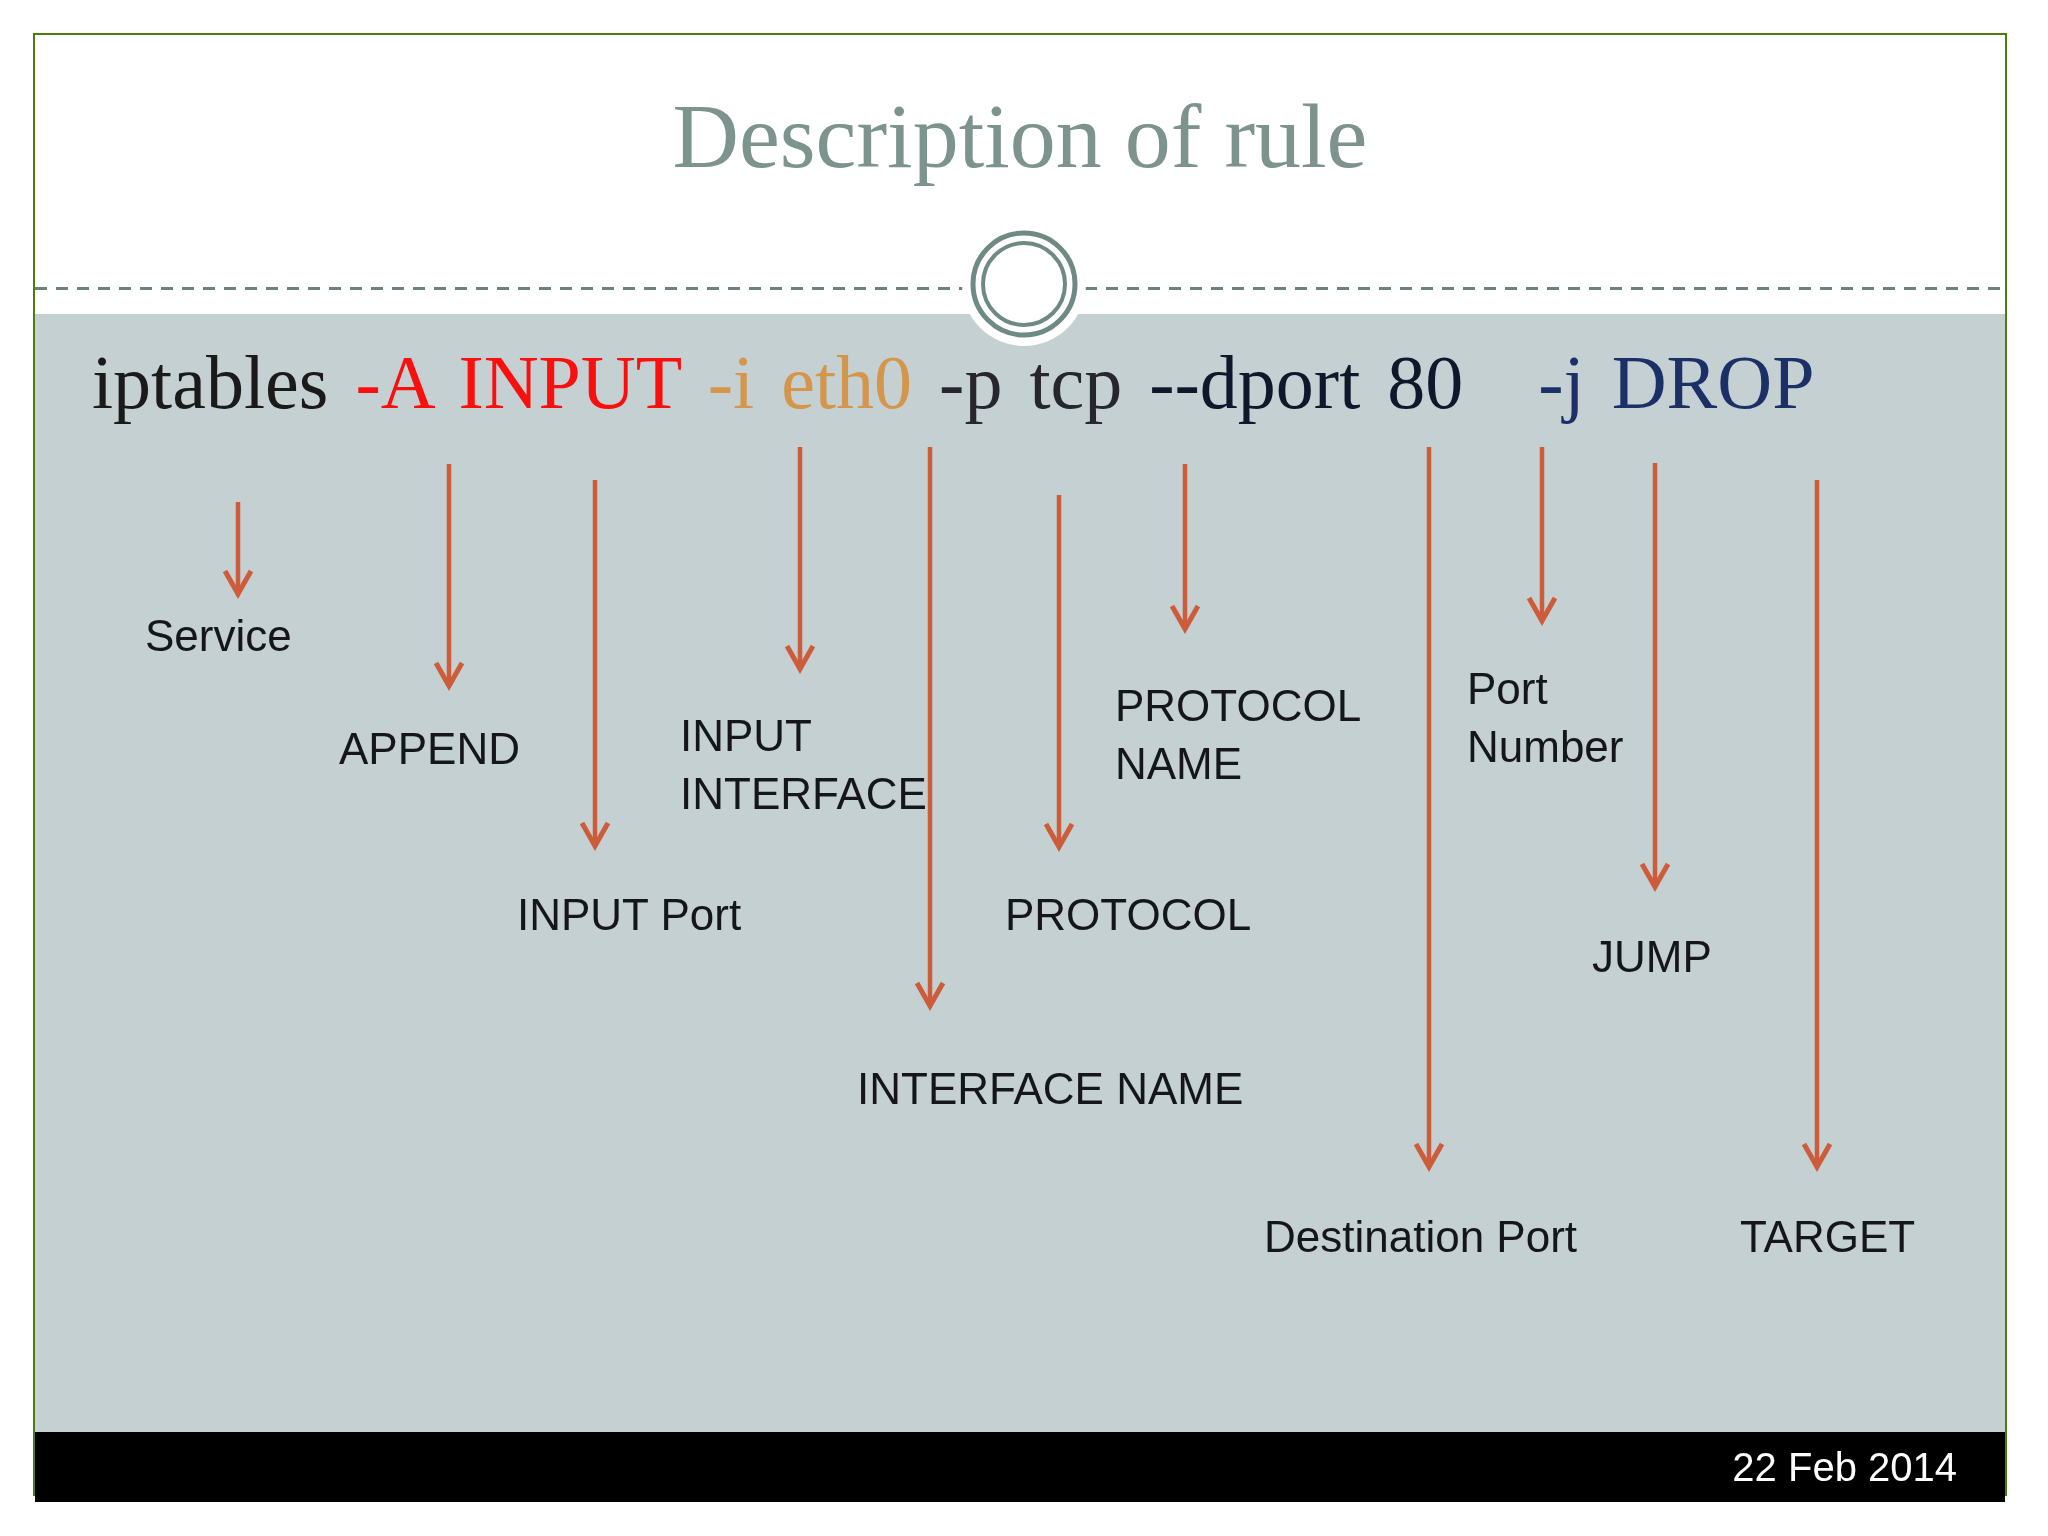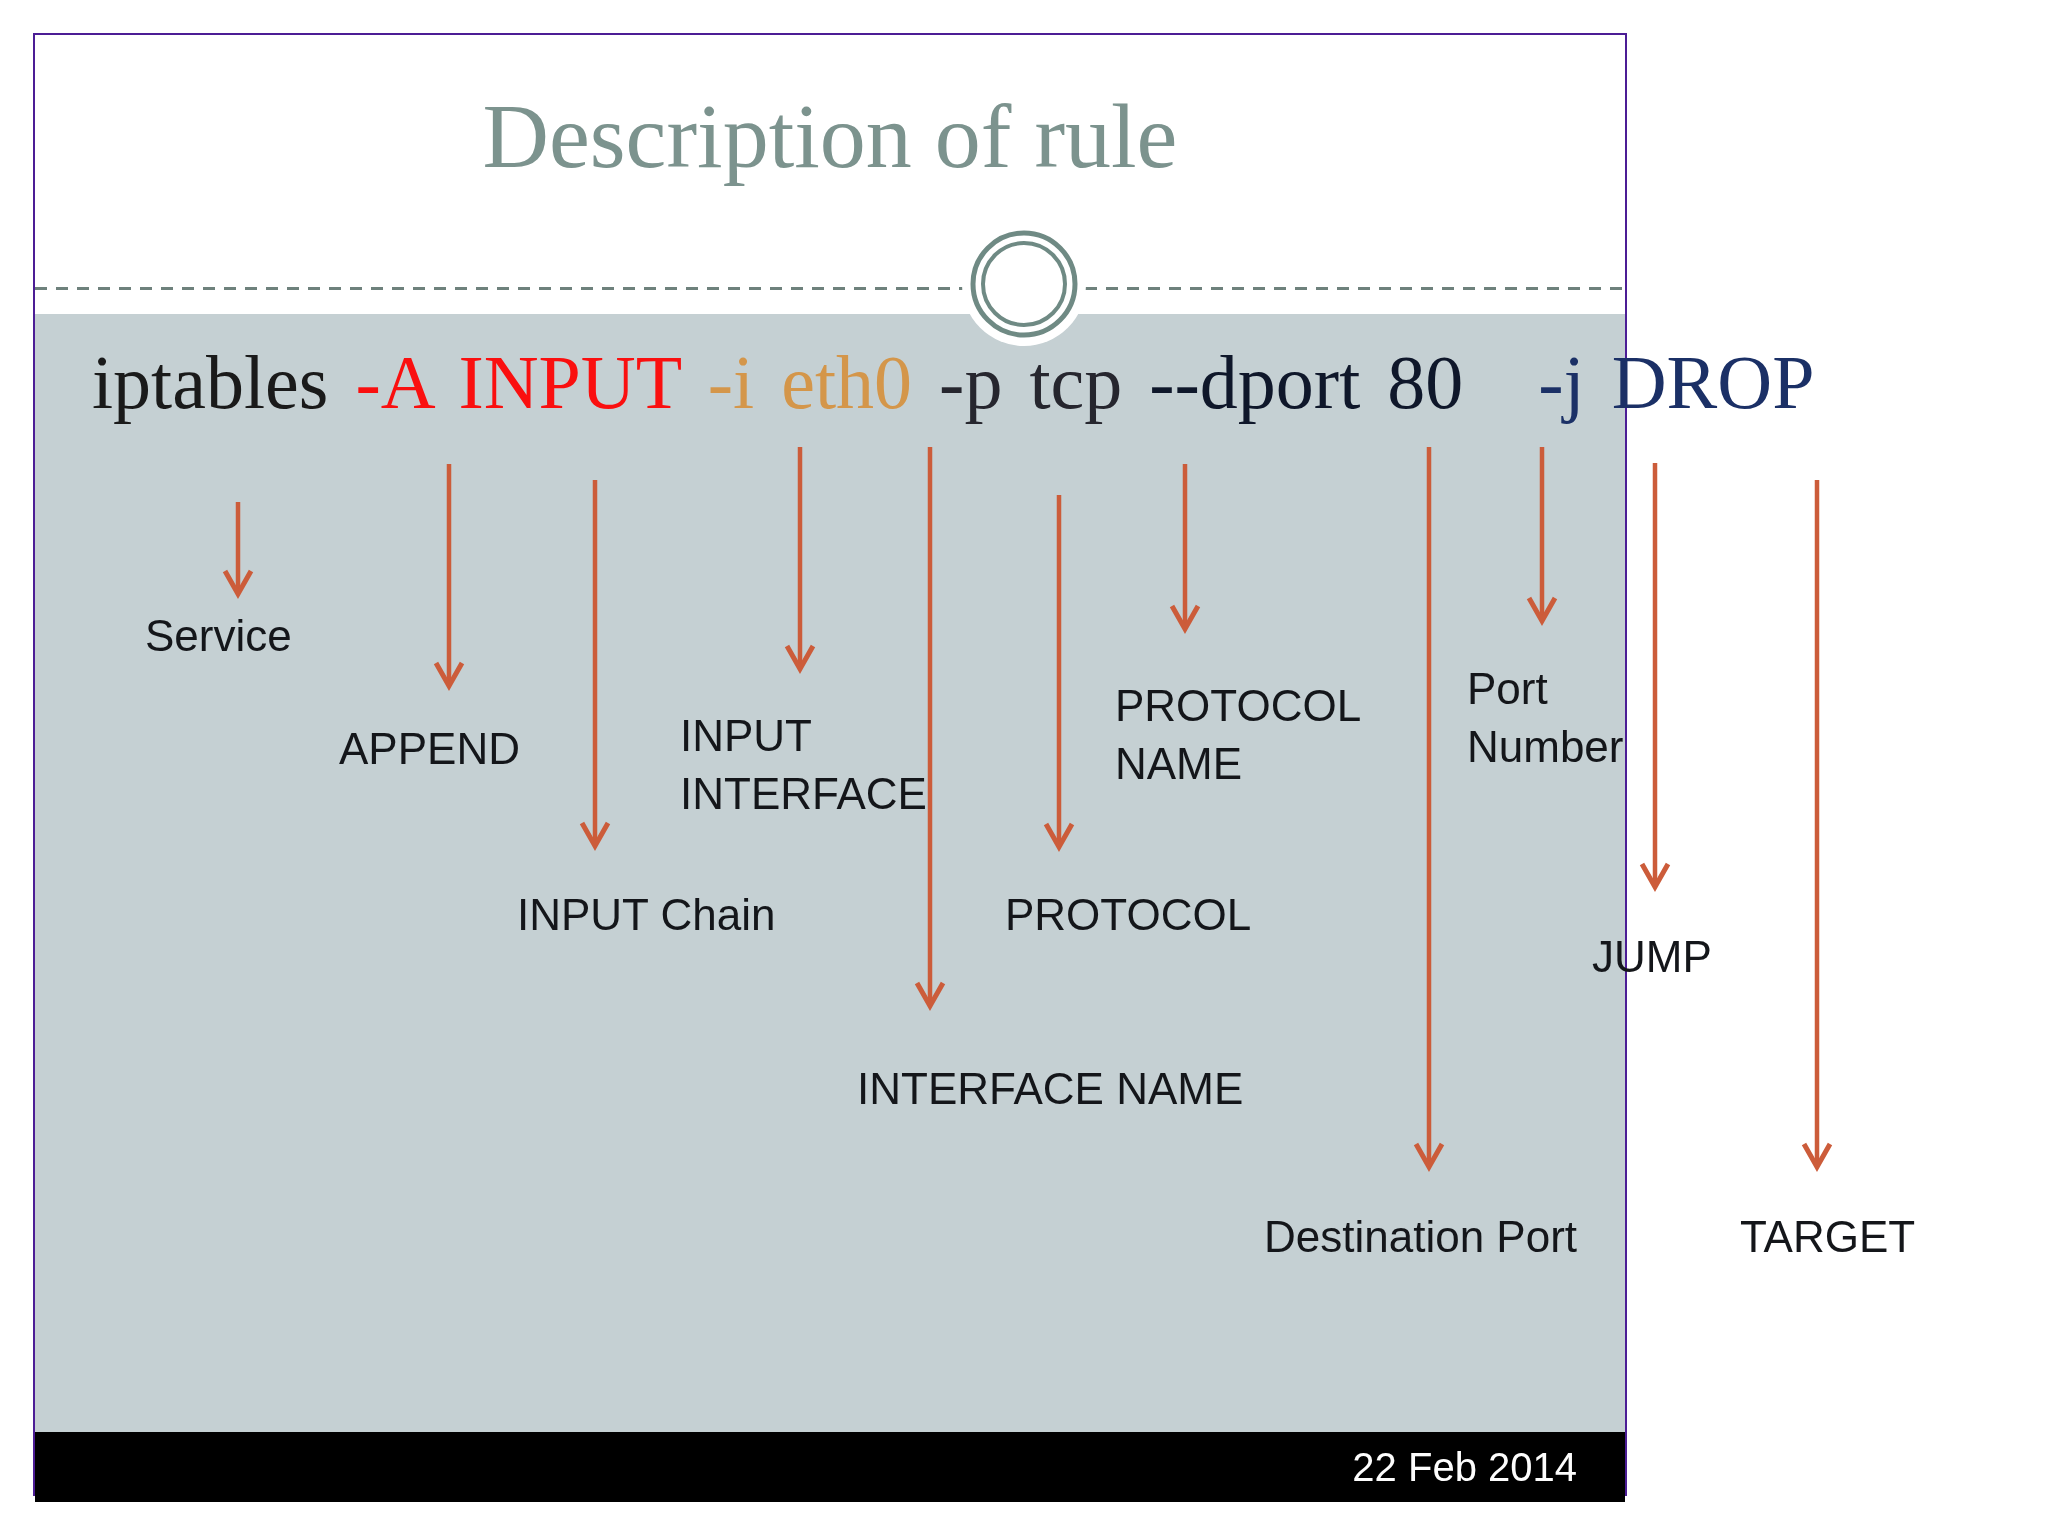--- a/index.html
+++ b/index.html
@@ -6,23 +6,23 @@
   #page {
     position: relative;
     width: 2048px; height: 1536px;
     background: #ffffff;
     font-family: "Liberation Sans", sans-serif;
     overflow: hidden;
   }
   #slide {
     position: absolute;
     left: 33px; top: 33px;
-    width: 1594px; height: 1463px;
+    width: 1974px; height: 1463px;
     background: #ffffff;
-    border: 2px solid #4c1d95;
+    border: 2px solid #4d7c0f;
     box-sizing: border-box;
   }
   .title {
     position: absolute;
     left: 0; top: 46px; width: 100%;
     text-align: center;
     font-family: "Liberation Serif", serif;
     font-size: 92px;
     line-height: 1.2;
     color: #7c938e;
@@ -96,21 +96,21 @@
     <div class="command-line"><span style="color: rgb(26, 26, 26);">iptables</span> <span style="color: rgb(250, 15, 15);">-A INPUT</span> <span style="color: rgb(212, 150, 74);">-i eth0</span> <span style="color: rgb(38, 38, 46);">-p tcp</span> <span style="color: #0f172a;">--dport 80</span> <span style="color: rgb(27, 48, 102); margin-left: 48px;">-j DROP</span></div>
 
     <div id="annotations">
         <div class="annotation-label" style="left: 110px; top: 572px;">
           <div>Service</div>
         </div>
         <div class="annotation-label" style="left: 304px; top: 685px;">
           <div>APPEND</div>
         </div>
         <div class="annotation-label" style="left: 482px; top: 851px;">
-          <div>INPUT Chain</div>
+          <div>INPUT Port</div>
         </div>
         <div class="annotation-label" style="left: 645px; top: 672px;">
           <div>INPUT</div>
           <div>INTERFACE</div>
         </div>
         <div class="annotation-label" style="left: 822px; top: 1025px; text-align: right;">
           <div>INTERFACE NAME</div>
         </div>
         <div class="annotation-label" style="left: 970px; top: 851px;">
           <div>PROTOCOL</div>

